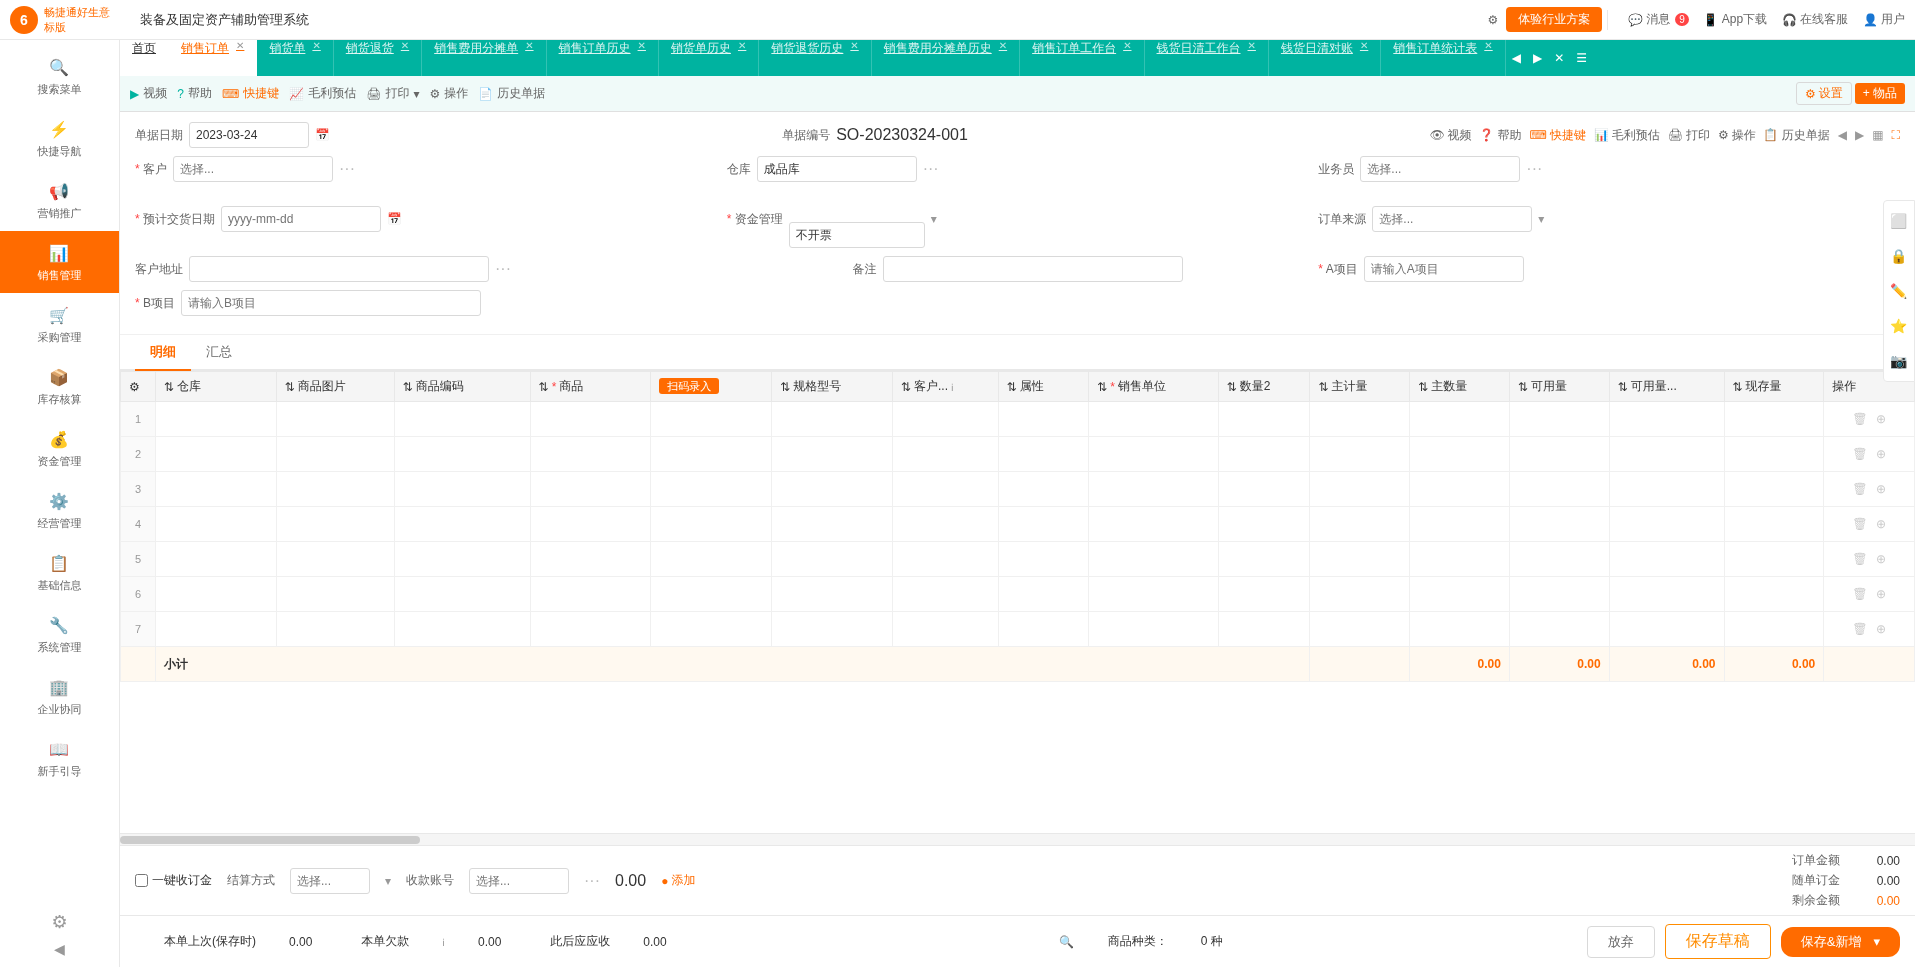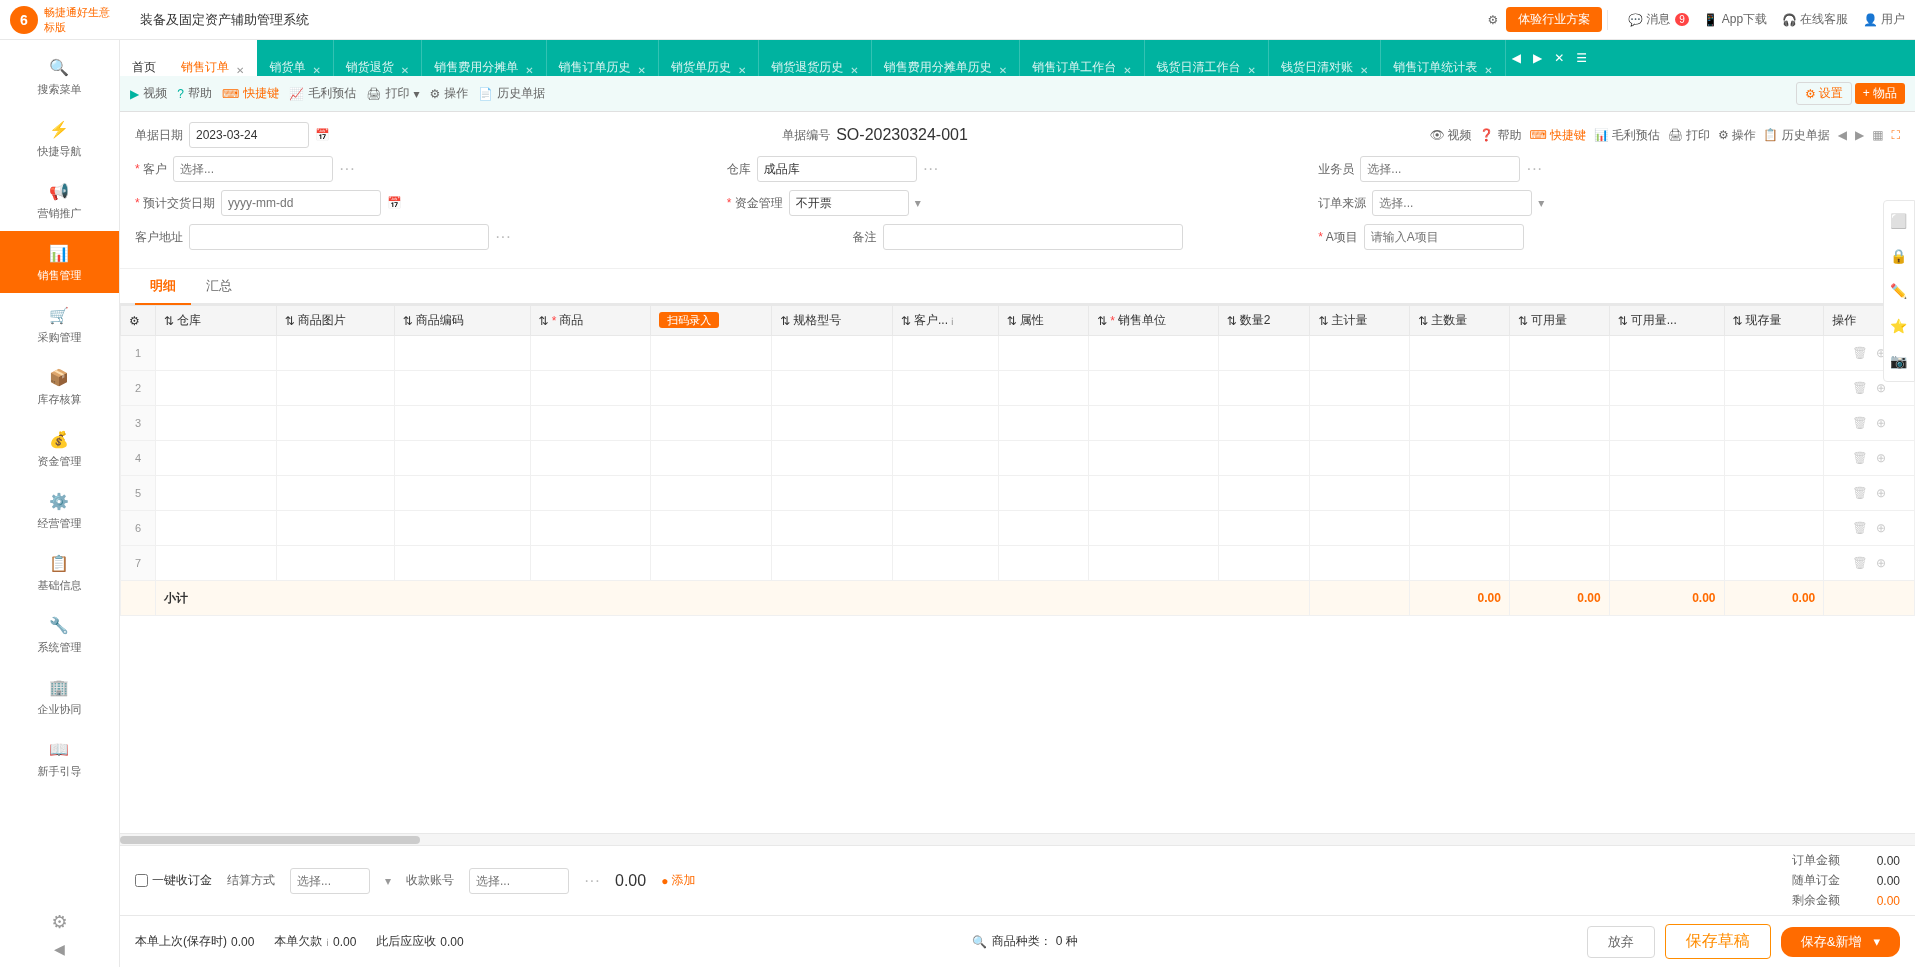--- a/index.html
+++ b/index.html
@@ -25,21 +25,21 @@
     .sidebar-item { display: flex; flex-direction: column; align-items: center; padding: 10px 5px; cursor: pointer; color: #666; font-size: 11px; gap: 3px; }
     .sidebar-item.active { background: #ff6b00; color: white; }
     .sidebar-icon { font-size: 16px; width: 24px; height: 24px; display: flex; align-items: center; justify-content: center; }
     .sidebar-bottom { margin-top: auto; display: flex; flex-direction: column; align-items: center; padding-bottom: 10px; gap: 8px; }
     
     
     .content-area { flex: 1; display: flex; flex-direction: column; overflow: hidden; }
     
     
     .tab-bar { background: #00b3a0; display: flex; align-items: center; height: 36px; overflow: hidden; position: relative; }
-    .tab-item { padding: 0 12px; height: 36px; display: flex; align-items: flex-end; cursor: pointer; color: rgba(255,255,255,0.85); font-size: 12px; white-space: nowrap; gap: 4px; border-right: 1px solid rgba(255,255,255,0.2); }
+    .tab-item { padding: 0 12px; height: 36px; display: flex; align-items: flex-start; cursor: pointer; color: rgba(255,255,255,0.85); font-size: 12px; white-space: nowrap; gap: 4px; border-right: 1px solid rgba(255,255,255,0.2); text-decoration: underline; }
     .tab-item.active { background: #fff; color: #ff6b00; }
     .tab-item .close { font-size: 10px; color: rgba(255,255,255,0.7); margin-left: 3px; }
     .tab-item.active .close { color: #999; }
     .tab-nav { display: flex; align-items: center; color: white; padding: 0 6px; cursor: pointer; }
     
     
     .page-content { flex: 1; background: #fff; display: flex; flex-direction: column; overflow: hidden; }
     
     
     .toolbar { background: #f0faf9; border-bottom: 1px solid #e0e0e0; padding: 6px 10px; display: flex; align-items: center; gap: 10px; flex-wrap: wrap; }
@@ -71,21 +71,21 @@
     .scan-btn { background: #ff6b00; color: white; padding: 2px 8px; border-radius: 3px; font-size: 11px; cursor: pointer; white-space: nowrap; }
     .th-sort { display: flex; align-items: center; gap: 3px; cursor: pointer; }
     
     
     .subtotal-row td { background: #fff9f0; font-weight: bold; color: #333; padding: 4px 8px; }
     .subtotal-row td.orange { color: #ff6b00; }
     
     
     .bottom-bar { background: #fff; border-top: 1px solid #e8e8e8; padding: 6px 15px; display: flex; align-items: center; gap: 15px; }
     .bottom-info { font-size: 12px; color: #666; display: flex; align-items: center; gap: 4px; }
-    .bottom-info span { color: #333; }
+    .bottom-info span { color: #333; margin-left: 29px; }
     .checkbox-label { display: flex; align-items: center; gap: 4px; font-size: 12px; color: #333; cursor: pointer; }
     .add-btn { color: #ff6b00; cursor: pointer; font-size: 12px; display: flex; align-items: center; gap: 3px; }
     
     
     .summary-panel { margin-left: auto; display: flex; flex-direction: column; align-items: flex-end; gap: 3px; }
     .summary-row { display: flex; align-items: center; gap: 10px; font-size: 12px; }
     .summary-label { color: #666; }
     .summary-value { color: #333; min-width: 50px; text-align: right; }
     .summary-value.orange { color: #ff6b00; }
     
@@ -378,21 +378,21 @@
         </div>
 
         <div class="form-row">
           <div class="form-group" style="flex:2;">
             <span class="form-label required">预计交货日期</span>
             <input type="text" class="form-input form-input-wide" placeholder="yyyy-mm-dd" style="">
             <span class="date-icon">📅</span>
           </div>
           <div class="form-group" style="flex:2;">
             <span class="form-label required">资金管理</span>
-            <input type="text" class="form-input" value="不开票" style="width: 120px;">
+            <input type="text" class="form-input" value="不开票" style="width: 136px; margin-top: 32px;">
             <span class="dropdown-arrow">▾</span>
           </div>
           <div class="form-group" style="flex:2;">
             <span class="form-label">订单来源</span>
             <input type="text" class="form-input form-input-wide" placeholder="选择..." style="">
             <span class="dropdown-arrow">▾</span>
           </div>
         </div>
 
         <div class="form-row">
@@ -404,20 +404,26 @@
           <div class="form-group" style="flex:2;justify-content:center;">
             <span class="form-label">备注</span>
             <input type="text" class="form-input" style="width: 300px;">
           </div>
           <div class="form-group" style="flex:2;">
             <span class="form-label required">A项目</span>
             <input type="text" class="form-input form-input-wide" placeholder="请输入A项目" style="">
           </div>
         </div>
 
+        <div class="form-row">
+          <div class="form-group">
+            <span class="form-label required">B项目</span>
+            <input type="text" class="form-input" placeholder="请输入B项目" style="width: 300px;">
+          </div>
+        </div>
       </div>
 
       <div class="detail-tabs">
         <div class="detail-tab active">明细</div>
         <div class="detail-tab">汇总</div>
       </div>
 
       <div class="table-wrapper">
         <table class="data-table">
           <thead>

